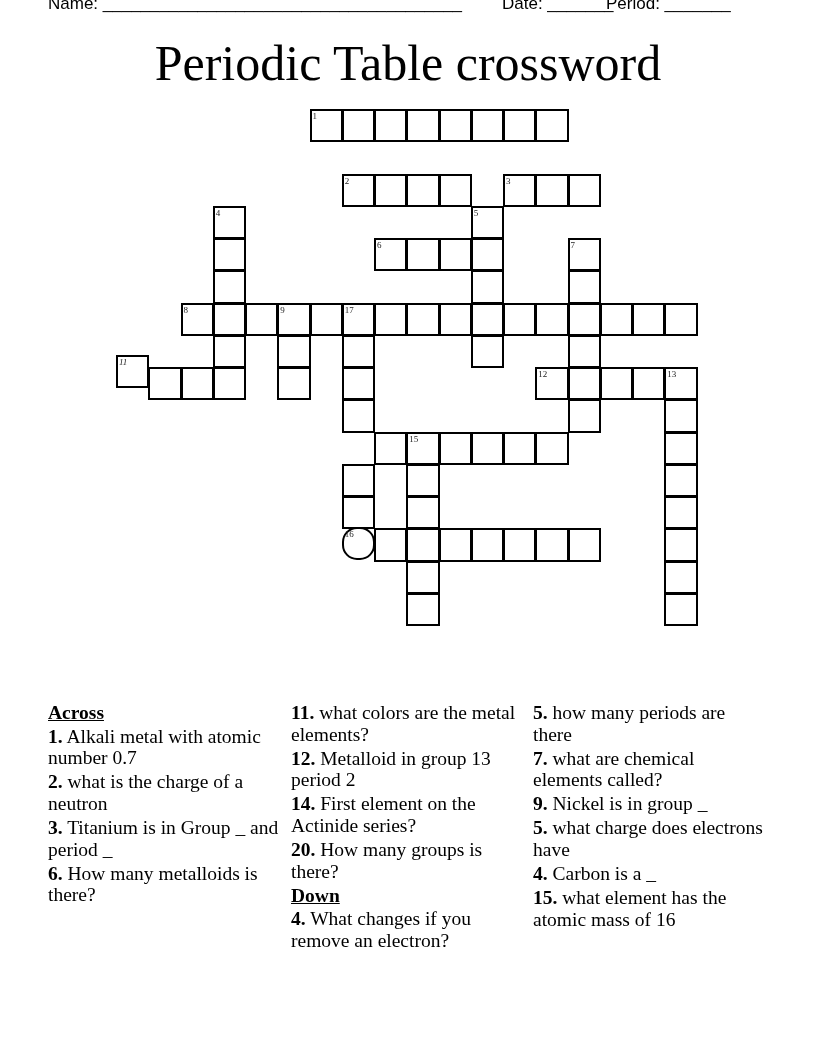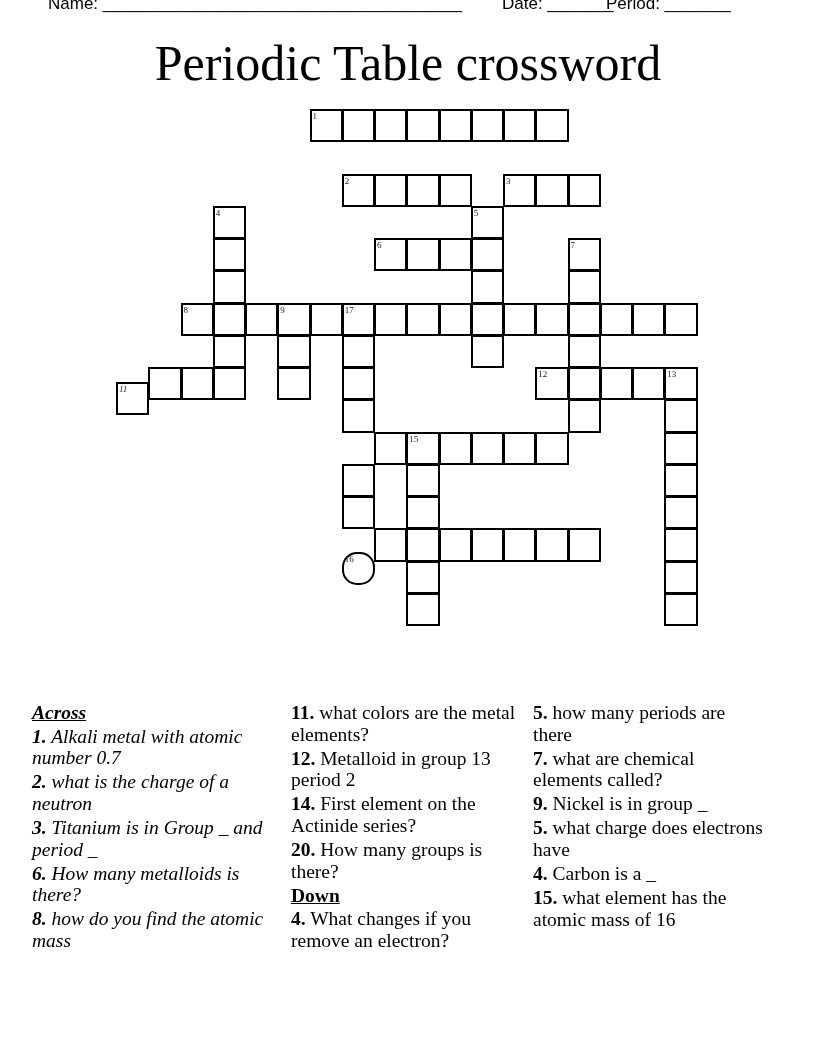--- a/index.html
+++ b/index.html
@@ -20,21 +20,21 @@
   }
   .cell .num {
     position: absolute; left: 1px; top: 0px;
     font-family: "Liberation Serif", serif; font-size: 9px; line-height: 10px; color: #222;
   }
   .clues {
     position: absolute; top: 702px; left: 0; width: 816px;
     font-family: "Liberation Serif", serif; font-size: 19.5px; line-height: 21.6px;
   }
   .clue-col { position: absolute; top: 0; width: 232px; }
-  .clue-col.c1 { left: 32px; font-style: italic; }
+  .clue-col.c1 { left: 48px; }
   .clue-col.c2 { left: 291px; }
   .clue-col.c3 { left: 533px; }
   .section-head { font-weight: bold; text-decoration: underline; margin-bottom: 2px; }
   .clue { margin-bottom: 2.5px; }
   .clue .cnum { font-weight: bold; text-align: right; }
 </style>
 </head>
 <body>
 
 <div class="header-line">
@@ -117,24 +117,24 @@
     <div class="cell" style="left: 277.25px; top: 334.75px;"></div>
     <div class="cell" style="left: 277.25px; top: 367px;"></div>
     <div class="cell" style="left: 341.75px; top: 334.75px;"></div>
     <div class="cell" style="left: 341.75px; top: 367px;"></div>
     <div class="cell" style="left: 341.75px; top: 399.25px;"></div>
     <div class="cell" style="left: 341.75px; top: 431.5px; margin-top: 33px;">
       <span class="num">14</span>
     </div>
     <div class="cell" style="left: 341.75px; top: 463.75px;"></div>
     <div class="cell" style="left: 341.75px; top: 496px;"></div>
-    <div class="cell" style="left: 341.75px; top: 552px; border-radius: 15px;">
+    <div class="cell" style="left: 341.75px; top: 527px; border-radius: 15px;">
       <span class="num">16</span>
     </div>
-    <div class="cell" style="left: 116px; top: 382px; font-style: italic;">
+    <div class="cell" style="left: 116px; top: 355px; font-style: italic;">
       <span class="num">11</span>
     </div>
     <div class="cell" style="left: 148.25px; top: 367px;"></div>
     <div class="cell" style="left: 180.5px; top: 367px;"></div>
     <div class="cell" style="left: 535.25px; top: 367px;">
       <span class="num">12</span>
     </div>
     <div class="cell" style="left: 599.75px; top: 367px;"></div>
     <div class="cell" style="left: 632px; top: 367px;"></div>
     <div class="cell" style="left: 664.25px; top: 367px;">
@@ -168,21 +168,20 @@
     <div class="cell" style="left: 567.5px; top: 528.25px;"></div>
   </div>
 
 <div class="clues">
   <div class="clue-col c1">
     <div class="section-head">Across</div>
     <div class="clue"><span class="cnum">1.</span><span> Alkali metal with atomic number 0.7</span></div>
     <div class="clue"><span class="cnum">2.</span><span> what is the charge of a neutron</span></div>
     <div class="clue"><span class="cnum">3.</span><span> Titanium is in Group _ and period _</span></div>
     <div class="clue"><span class="cnum">6.</span><span> How many metalloids is there?</span></div>
-    <div class="clue"><span class="cnum">8.</span><span> how do you find the atomic mass</span></div>
   </div>
   <div class="clue-col c2">
     <div class="clue"><span class="cnum">11.</span><span> what colors are the metal elements?</span></div>
     <div class="clue"><span class="cnum">12.</span><span> Metalloid in group 13 period 2</span></div>
     <div class="clue"><span class="cnum">14.</span><span> First element on the Actinide series?</span></div>
     <div class="clue"><span class="cnum">20.</span><span> How many groups is there?</span></div>
     <div class="section-head">Down</div>
     <div class="clue"><span class="cnum">4.</span><span> What changes if you remove an electron?</span></div>
   </div>
   <div class="clue-col c3">

